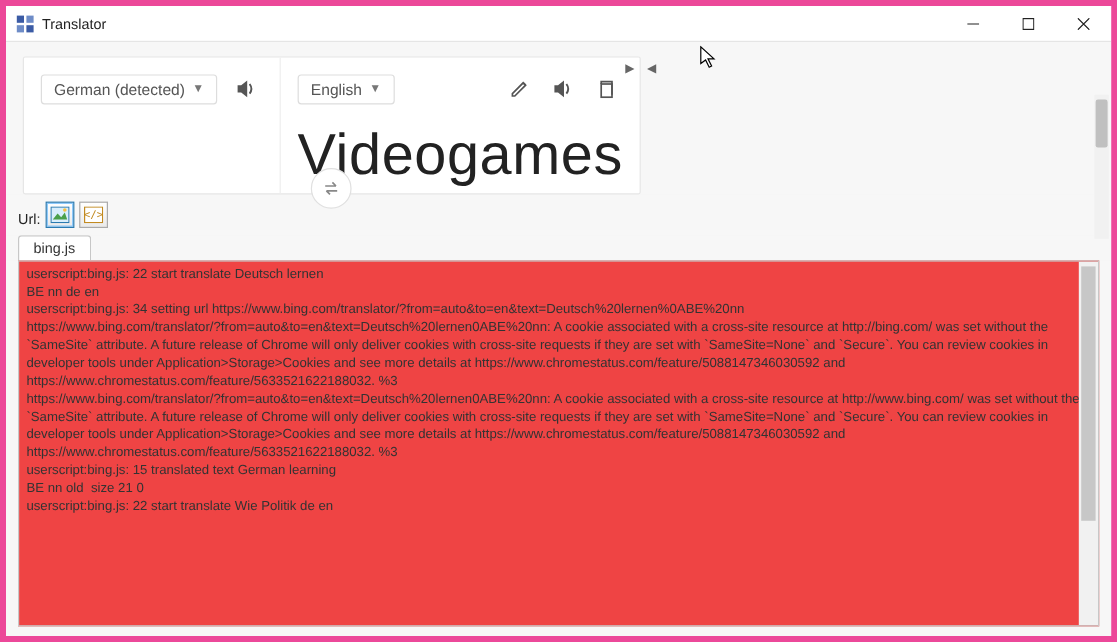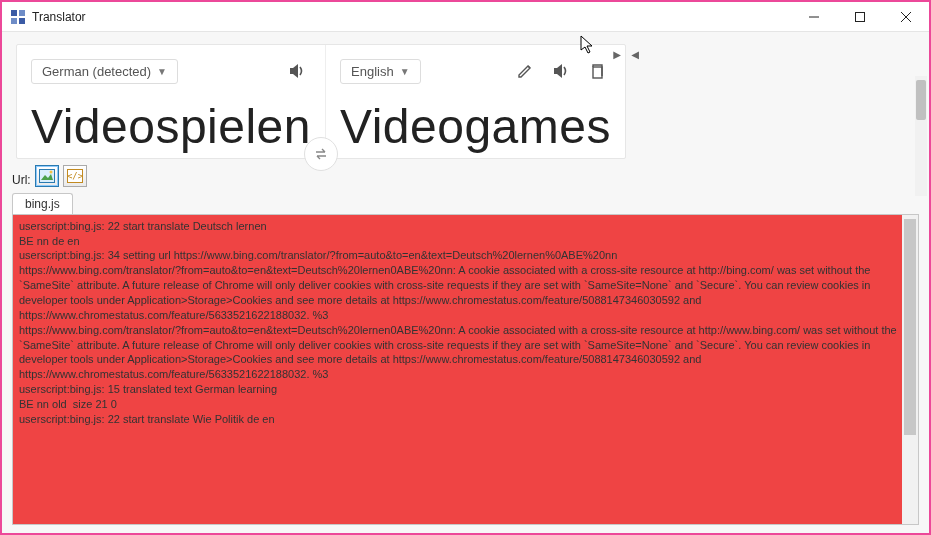--- a/index.html
+++ b/index.html
@@ -1,17 +1,17 @@
 <!DOCTYPE html>
 <html><head>
 <meta charset="utf-8">
 <style>
   * { box-sizing: border-box; }
   html, body { margin:0; padding:0; font-family: "Segoe UI", Arial, sans-serif; background:#fff; }
-  .window { width:931px; height:535px; border:2px solid #ec4899; display:flex; flex-direction:column; overflow:hidden; position:relative; }
+  .window { width:931px; height:535px; border:5px solid #ec4899; display:flex; flex-direction:column; overflow:hidden; position:relative; }
   .titlebar { height:30px; display:flex; align-items:center; background:#fff; border-bottom:1px solid #e5e5e5; }
   .titlebar .appicon { width:16px; height:16px; margin:0 6px 0 8px; }
   .titlebar .title { font-size:12px; color:#222; flex:0 0 auto; }
   .titlebar .spacer { flex:1 1 auto; }
   .winbtn { width:46px; height:30px; display:flex; align-items:center; justify-content:center; color:#222; }
 
   .client { flex:1 1 auto; display:flex; flex-direction:column; background:#f2f2f2; overflow:hidden; }
 
   .translator-area { background:#f7f7f7; padding:12px 14px 0 14px; display:flex; flex-direction:row; position:relative; }
   .panels { display:flex; gap:0; background:#fff; border:1px solid #e6e6e6; border-radius:2px; position:relative; }
@@ -109,21 +109,20 @@
             </div>
             <div class="right-icons">
               <div class="icon-btn">
                 <svg width="20" height="20" viewBox="0 0 20 20" fill="#555">
                   <path d="M3 7 H6 L11 3 V17 L6 13 H3 Z"></path>
                     <path d="M13 6 Q16 10 13 14" fill="none" stroke="#555" stroke-width="1.6"></path>
                 </svg>
               </div>
             </div>
           </div>
-          <div class="bigtext">Videospielen</div>
         </div>
 
         <div class="panel">
           <div class="lang-row">
             <div class="lang-select">
               <span>English</span>
               <span class="caret">▼</span>
             </div>
             <div class="right-icons">
               <div class="icon-btn">

